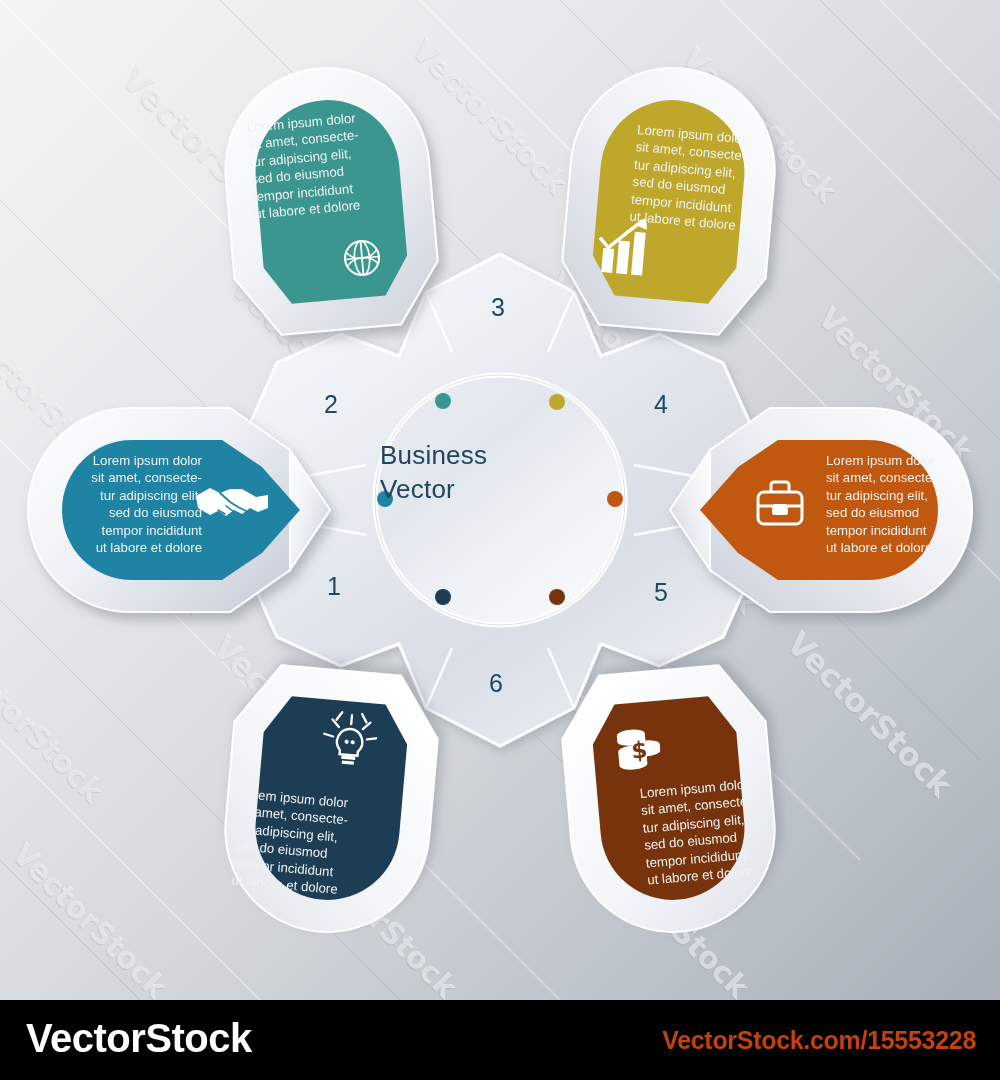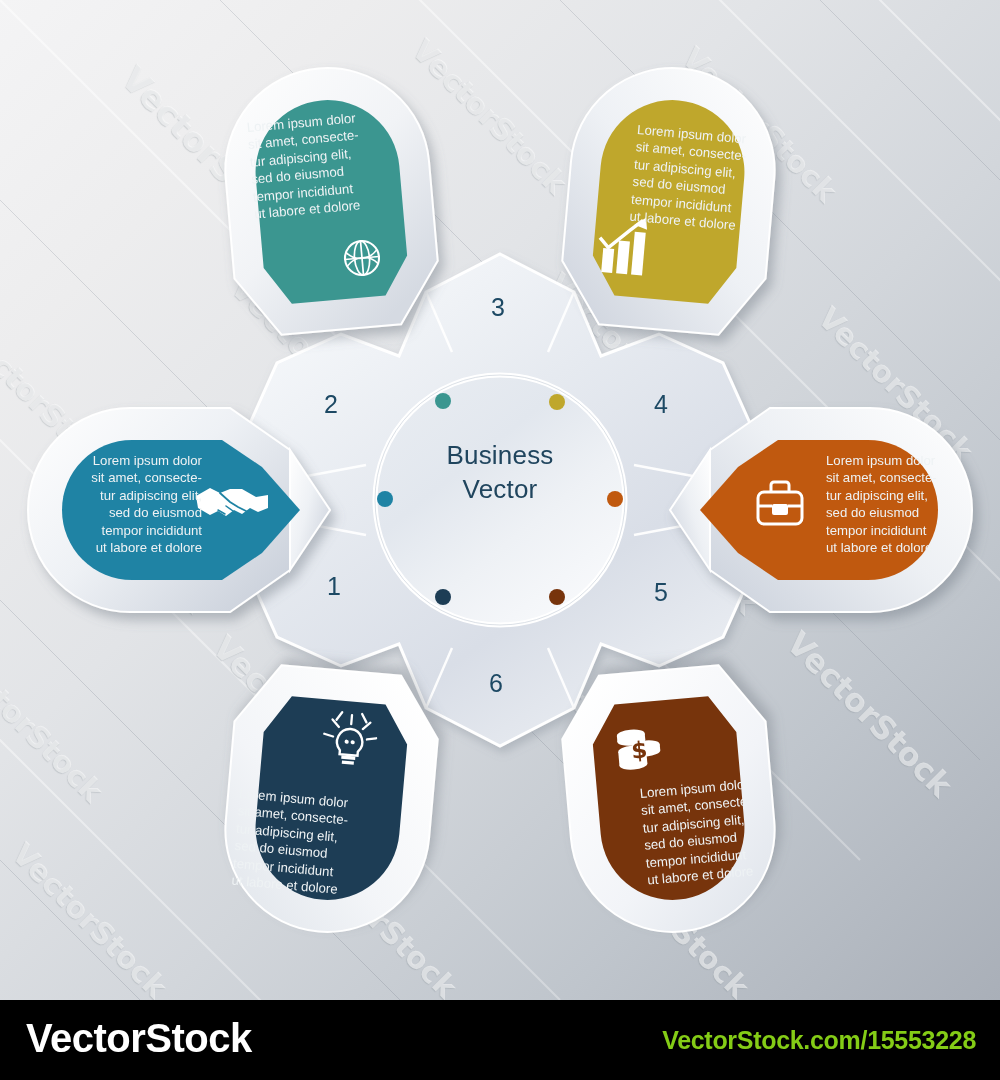--- a/index.html
+++ b/index.html
@@ -55,21 +55,20 @@
     position: absolute;
     left: 0; top: 0;
     width: 1000px; height: 1000px;
   }
   
   .center-title {
     position: absolute;
     left: 380px;
     top: 438px;
     width: 240px;
-    text-align: center;
     font-size: 26px;
     line-height: 34px;
     color: #20455e;
     letter-spacing: 0.2px;
     pointer-events: none;
   }
   .num {
     position: absolute;
     font-size: 25px;
     color: #1d4964;
@@ -102,21 +101,21 @@
     color: #ffffff;
     letter-spacing: -0.5px;
   }
   .footer-url {
     position: absolute;
     right: 24px;
     top: 26px;
     font-family: "Liberation Sans", sans-serif;
     font-weight: 700;
     font-size: 25px;
-    color: #84cc16;
+    color: #c2410c;
     letter-spacing: -0.3px;
   }
 </style>
 </head>
 <body>
 
 <div id="stage">
 
   <div class="bg"></div>
 

